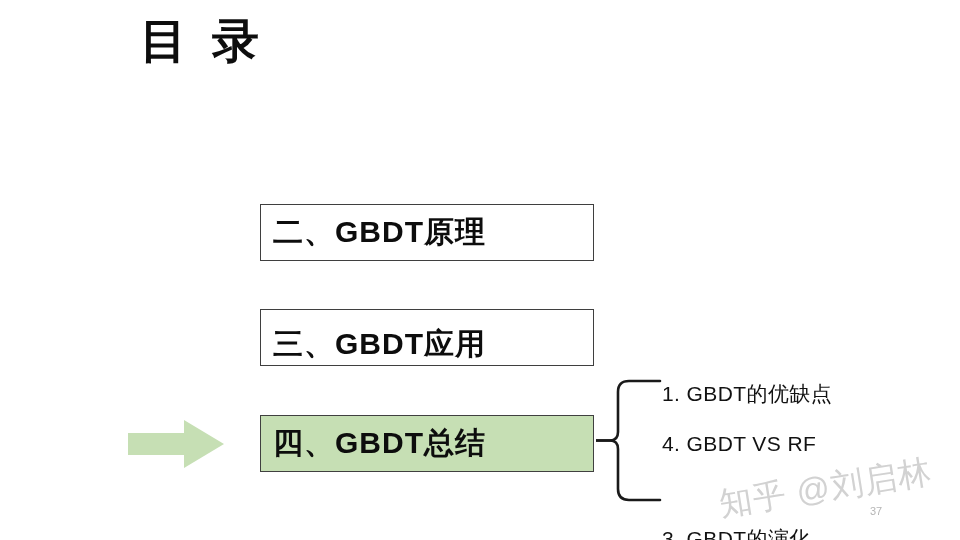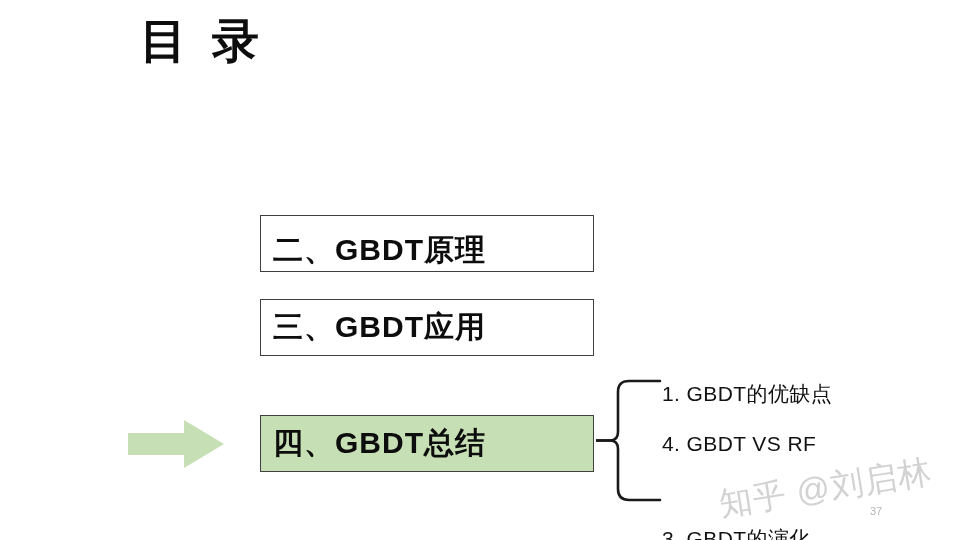--- a/index.html
+++ b/index.html
@@ -51,22 +51,22 @@
   }
   .agenda-label {
     font-size: 30px;
     font-weight: bold;
     color: #0d0d0d;
     padding-left: 12px;
     letter-spacing: 1px;
     white-space: nowrap;
   }
   #agenda-item-0 { top: 115px; }
-  #agenda-item-1 { top: 215px; align-items: flex-end; }
-  #agenda-item-2 { top: 299px; }
+  #agenda-item-1 { top: 204px; }
+  #agenda-item-2 { top: 309px; align-items: flex-end; }
   #agenda-item-3 { top: 415px; }
 
   
   #pointer-arrow {
     position: absolute;
     left: 128px;
     top: 418px;
     width: 96px;
     height: 52px;
   }

